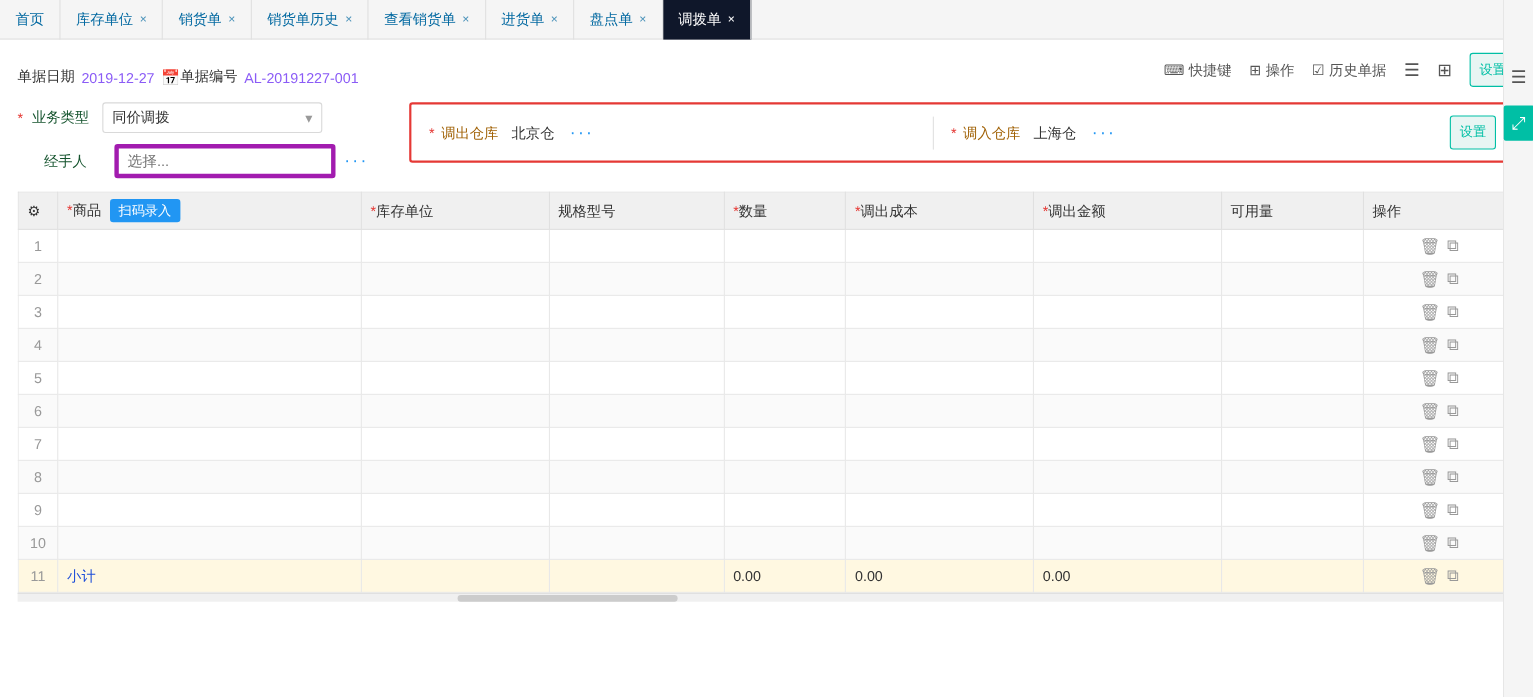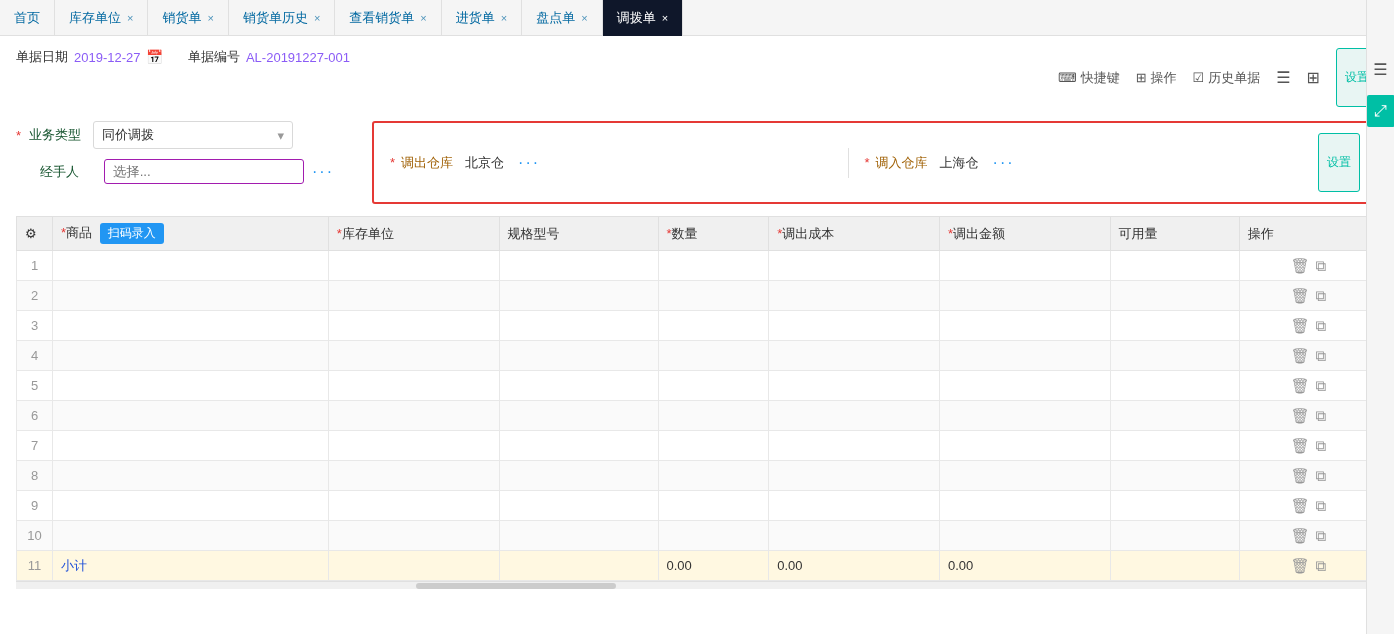--- a/index.html
+++ b/index.html
@@ -42,43 +42,42 @@
       cursor: pointer;
       font-size: 16px;
       color: #999;
     }
 
     
     .content { padding: 12px 16px; }
 
     
     .header-row {
-      display: flex; align-items: flex-start;
+      display: flex; align-items: flex-end;
       margin-bottom: 14px;
-      gap: 24px;
     }
     .header-field {
       display: flex; align-items: center; gap: 6px; font-size: 13px;
     }
     .header-field label { color: #333; }
     .header-field .value { color: #8b5cf6; font-weight: 500; }
     .header-field .icon-btn {
       color: #999; cursor: pointer; font-size: 14px;
     }
     .toolbar-right {
       margin-left: auto;
       display: flex; align-items: center; gap: 16px; color: #555; font-size: 13px;
     }
     .toolbar-right span { cursor: pointer; display: flex; align-items: center; gap: 4px; }
     .layout-icon {
       cursor: pointer; color: #555; font-size: 16px;
     }
     .settings-btn {
       background: #e8f5f3; border: 1px solid #00bfa5; color: #00bfa5;
-      padding: 20px 8px; border-radius: 3px; cursor: pointer; font-size: 12px;
+      padding: 6px 8px; border-radius: 3px; cursor: pointer; font-size: 12px;
     }
 
     
     .form-section {
       display: flex; align-items: flex-start; margin-bottom: 12px; gap: 0;
     }
     .form-left {
       display: flex; flex-direction: column; gap: 10px;
       min-width: 340px;
     }
@@ -106,21 +105,21 @@
     .form-field-row .req { color: #e53935; }
     .form-field-row label { color: #14532d; min-width: 56px; }
     .select-field {
       display: flex; align-items: center; gap: 4px;
       border: 1px solid #d9d9d9; border-radius: 3px;
       padding: 4px 8px; min-width: 200px; cursor: pointer;
       background: #fff;
     }
     .select-field .arrow { color: #999; margin-left: auto; }
     .input-field {
-      border: 1px solid #a21caf; border-radius: 3px;
+      border: 4px solid #a21caf; border-radius: 3px;
       padding: 4px 8px; min-width: 200px; color: #bbb; background: #fff;
     }
     .dots-btn { color: #2196f3; cursor: pointer; font-size: 16px; letter-spacing: 2px; }
 
     
     .data-table {
       width: 100%;
       border-collapse: collapse;
       font-size: 13px;
     }

